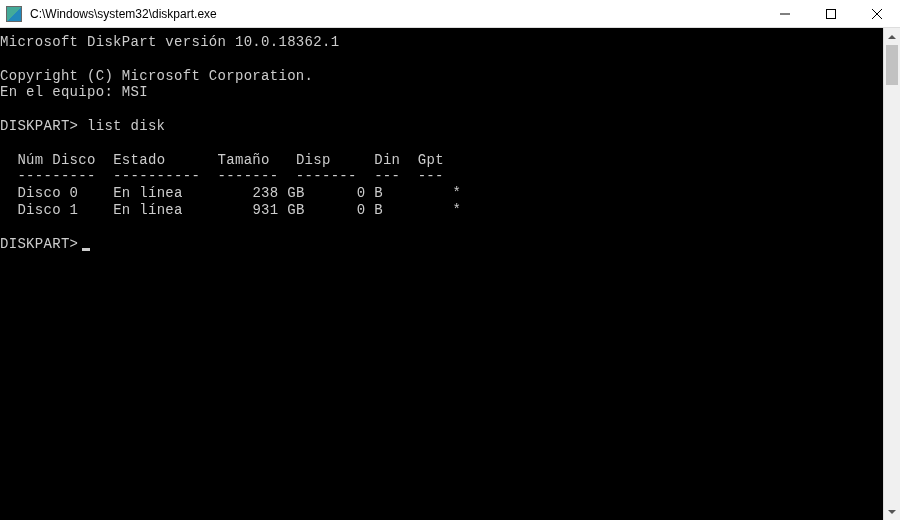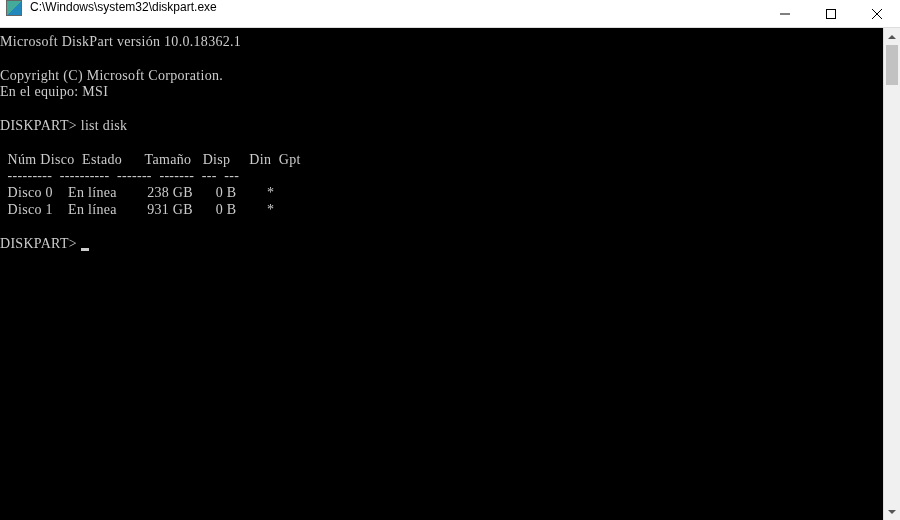--- a/index.html
+++ b/index.html
@@ -8,21 +8,21 @@
       height: 520px;
       background: #fff;
       font-family: 'Segoe UI', Tahoma, sans-serif;
       overflow: hidden;
       position: relative;
     }
     .titlebar {
       height: 28px;
       background: #fff;
       display: flex;
-      align-items: flex-start;
+      align-items: center;
       border-bottom: 1px solid #ddd;
     }
     .app-icon {
       width: 16px;
       height: 16px;
       margin: 0 6px;
       background: linear-gradient(135deg, #4a9 0%, #4a9 50%, #28b 50%, #28b 100%);
       border: 1px solid #666;
     }
     .title-text {
@@ -48,21 +48,21 @@
     .console-wrap {
       position: relative;
       width: 100%;
       height: calc(520px - 28px);
       display: flex;
     }
     .console {
       flex: 1;
       background: #000;
       color: #ccc;
-      font-family: Liberation Serif, serif;
+      font-family: Liberation Mono, monospace;
       font-size: 14px;
       line-height: 1.2;
       padding: 6px 0 0 0;
       white-space: pre;
       overflow: hidden;
       letter-spacing: 0.3px;
     }
     .scrollbar {
       width: 17px;
       background: #f0f0f0;

